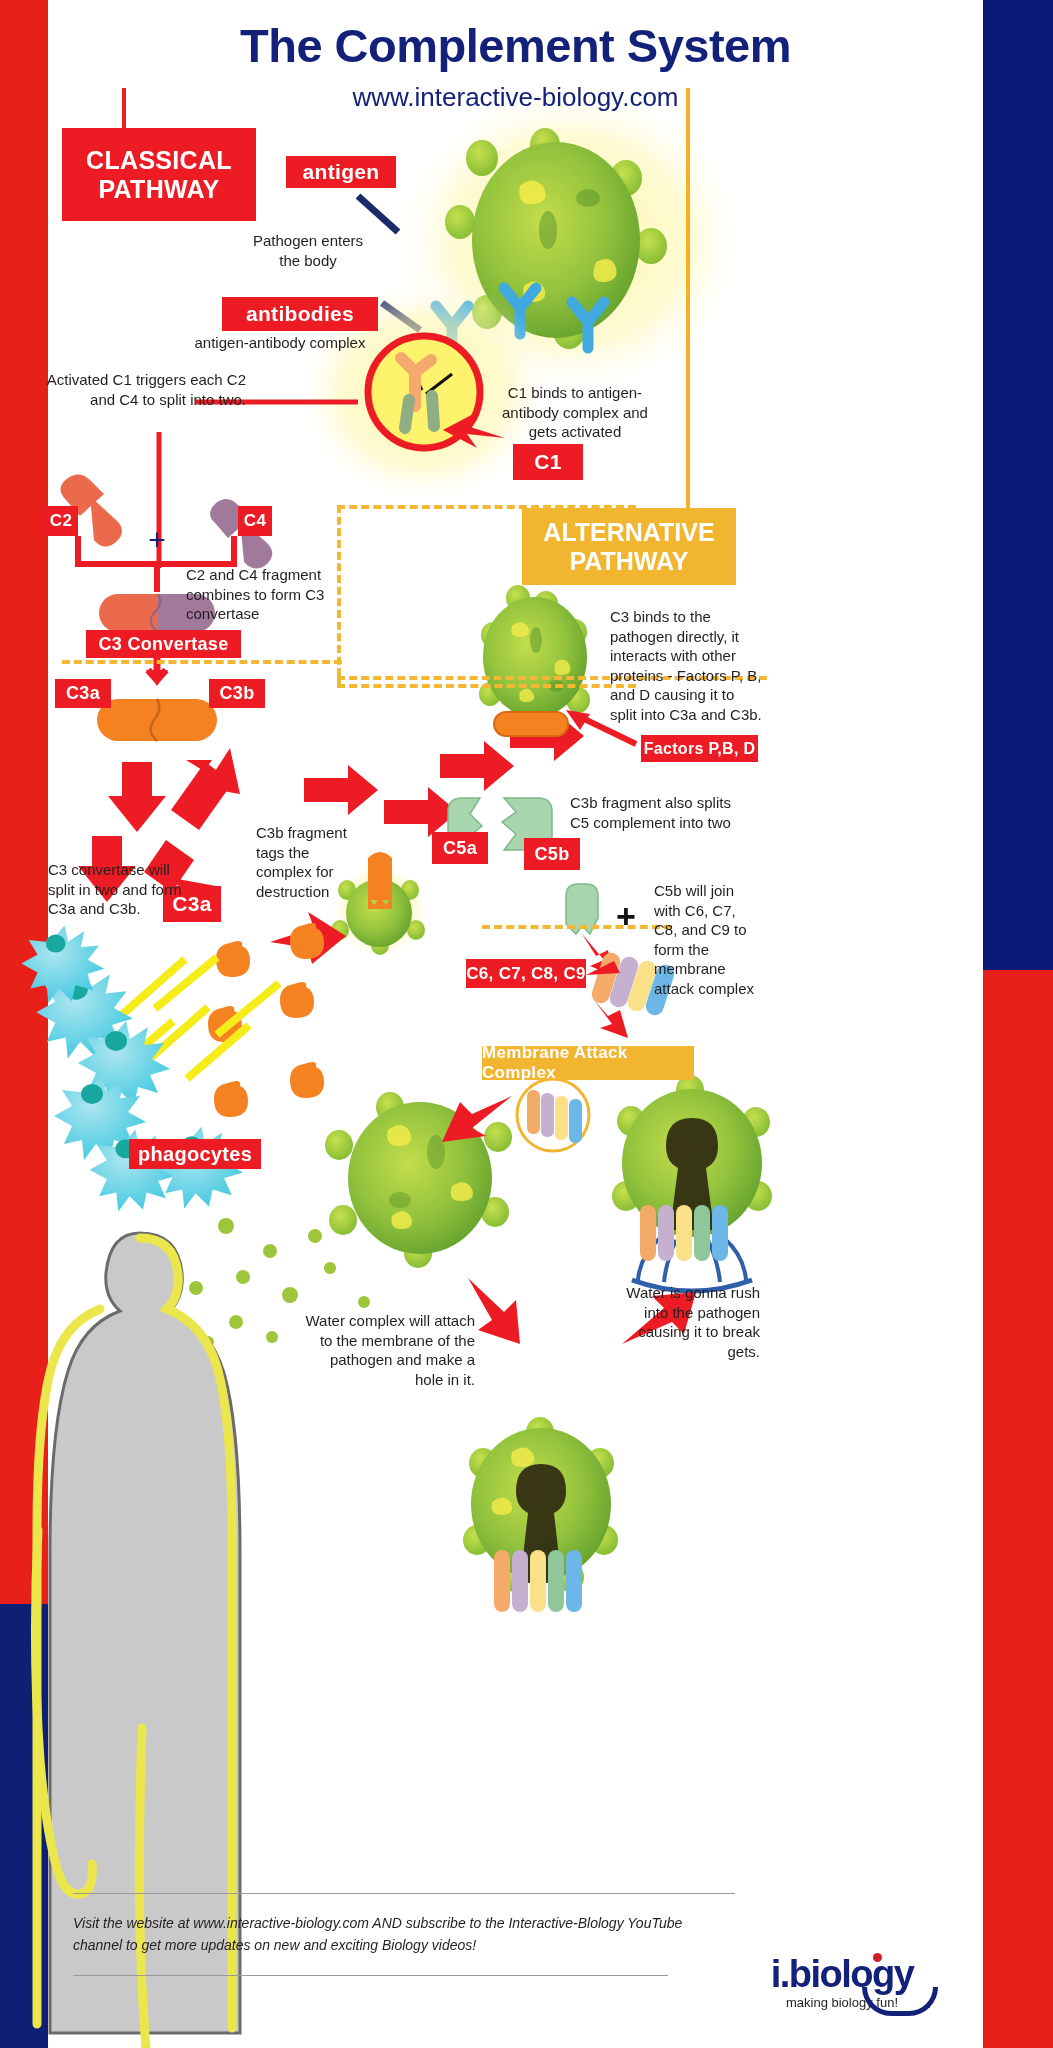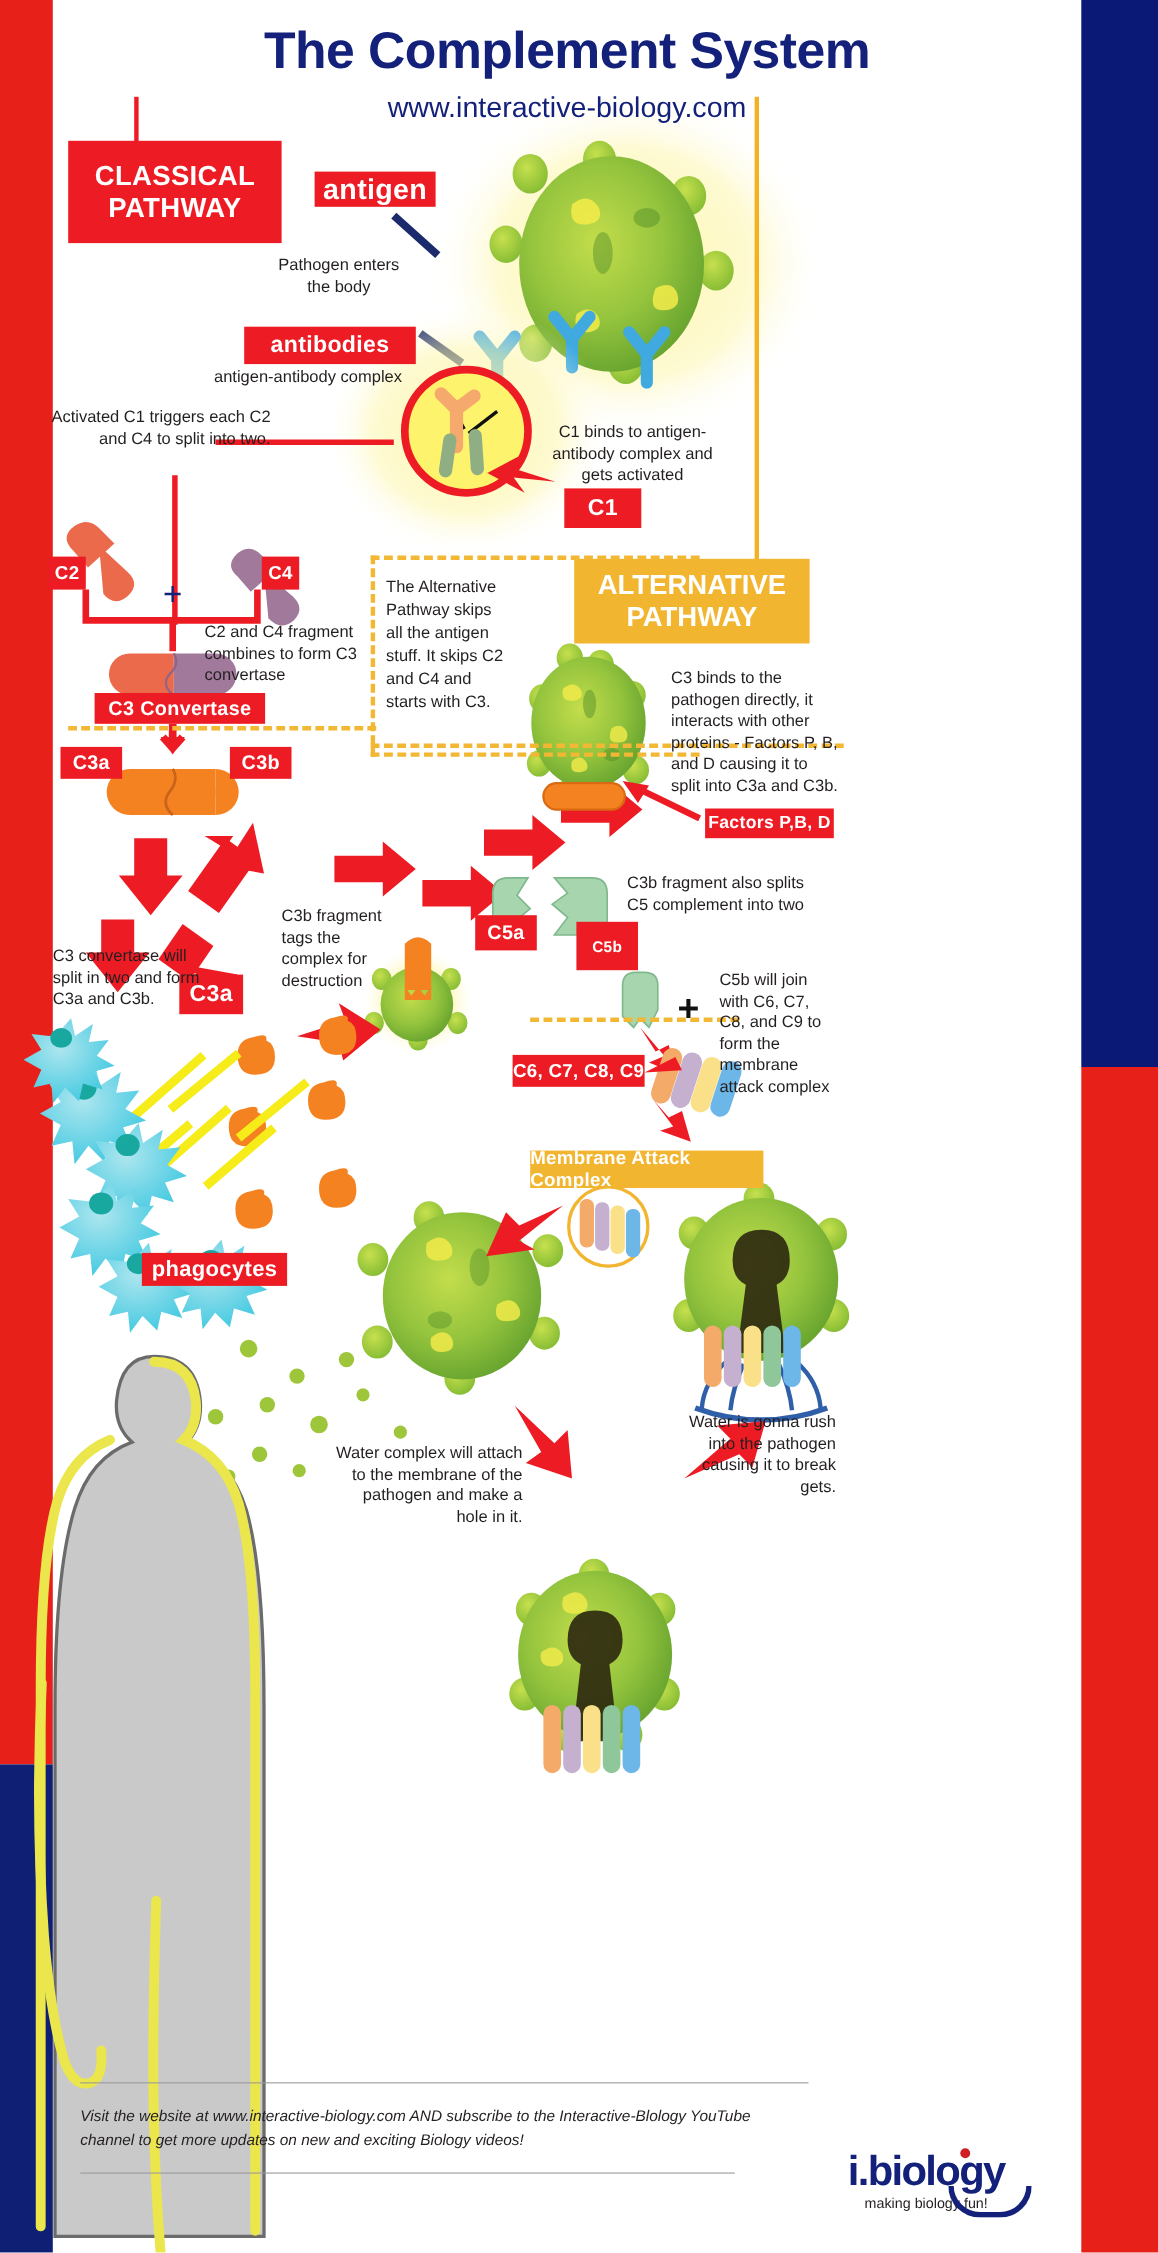--- a/index.html
+++ b/index.html
@@ -43,32 +43,32 @@
             border:4px dashed #f2b733;border-right:none;}
   #alt-dash2{position:absolute;left:337px;top:676px;width:430px;height:0;
             border-top:4px dashed #f2b733;}
   #alt-dash3{position:absolute;left:62px;top:660px;width:280px;height:0;
             border-top:4px dashed #f2b733;}
   #alt-dash4{position:absolute;left:482px;top:925px;width:190px;height:0;
             border-top:4px dashed #f2b733;}
   #alt-text{left:351px;top:523px;width:110px;font-size:15px;line-height:1.40;}
 
   
-  #tag-antigen{left:286px;top:156px;width:110px;height:32px;font-size:26px;}
+  #tag-antigen{left:286px;top:156px;width:110px;height:32px;font-size:21px;}
   #tag-antibodies{left:222px;top:297px;width:156px;height:34px;font-size:21px;}
   #tag-c1{left:513px;top:444px;width:70px;height:36px;font-size:21px;}
   #tag-c2{left:44px;top:506px;width:34px;height:30px;font-size:17px;}
   #tag-c4{left:238px;top:506px;width:34px;height:30px;font-size:17px;}
   #tag-c3conv{left:86px;top:630px;width:155px;height:28px;font-size:18px;}
   #tag-c3a1{left:55px;top:679px;width:56px;height:29px;font-size:18px;}
   #tag-c3b{left:209px;top:679px;width:56px;height:29px;font-size:18px;}
   #tag-c3a2{left:163px;top:886px;width:58px;height:36px;font-size:21px;}
   #tag-factors{left:641px;top:735px;width:117px;height:27px;font-size:16px;}
   #tag-c5a{left:432px;top:832px;width:56px;height:32px;font-size:18px;}
-  #tag-c5b{left:524px;top:838px;width:56px;height:44px;font-size:14px;}
+  #tag-c5b{left:524px;top:838px;width:56px;height:32px;font-size:18px;}
   #tag-c6789{left:466px;top:959px;width:120px;height:29px;font-size:17px;}
   #tag-phago{left:129px;top:1139px;width:132px;height:30px;font-size:20px;}
   #tag-mac{left:482px;top:1046px;width:212px;height:34px;font-size:17px;background:#f2b530;}
 
   
   #n-pathogen{left:243px;top:231px;width:130px;}
   #n-complex{left:185px;top:333px;width:190px;}
   #n-activated{left:46px;top:370px;width:200px;}
   #n-c1binds{left:500px;top:383px;width:150px;}
   #n-c2c4{left:186px;top:565px;width:150px;}
@@ -459,21 +459,20 @@
   <div class="abs" id="alt-stem"></div>
   <div class="yellow-tag" id="alt-tag">
     <span>ALTERNATIVE</span>
     <span>PATHWAY</span>
   </div>
 
   <div id="alt-dash"></div>
   <div id="alt-dash2"></div>
   <div id="alt-dash3"></div>
   <div id="alt-dash4"></div>
-  <div class="note l" id="alt-text">The Alternative Pathway skips all the antigen stuff. It skips C2 and C4 and starts with C3.</div>
 
   <div class="red-tag" id="tag-antigen">antigen</div>
   <div class="red-tag" id="tag-antibodies">antibodies</div>
   <div class="red-tag" id="tag-c1">C1</div>
   <div class="red-tag" id="tag-c2">C2</div>
   <div class="red-tag" id="tag-c4">C4</div>
   <div class="red-tag" id="tag-c3conv">C3  Convertase</div>
   <div class="red-tag" id="tag-c3a1">C3a</div>
   <div class="red-tag" id="tag-c3b">C3b</div>
   <div class="red-tag" id="tag-c3a2">C3a</div>

